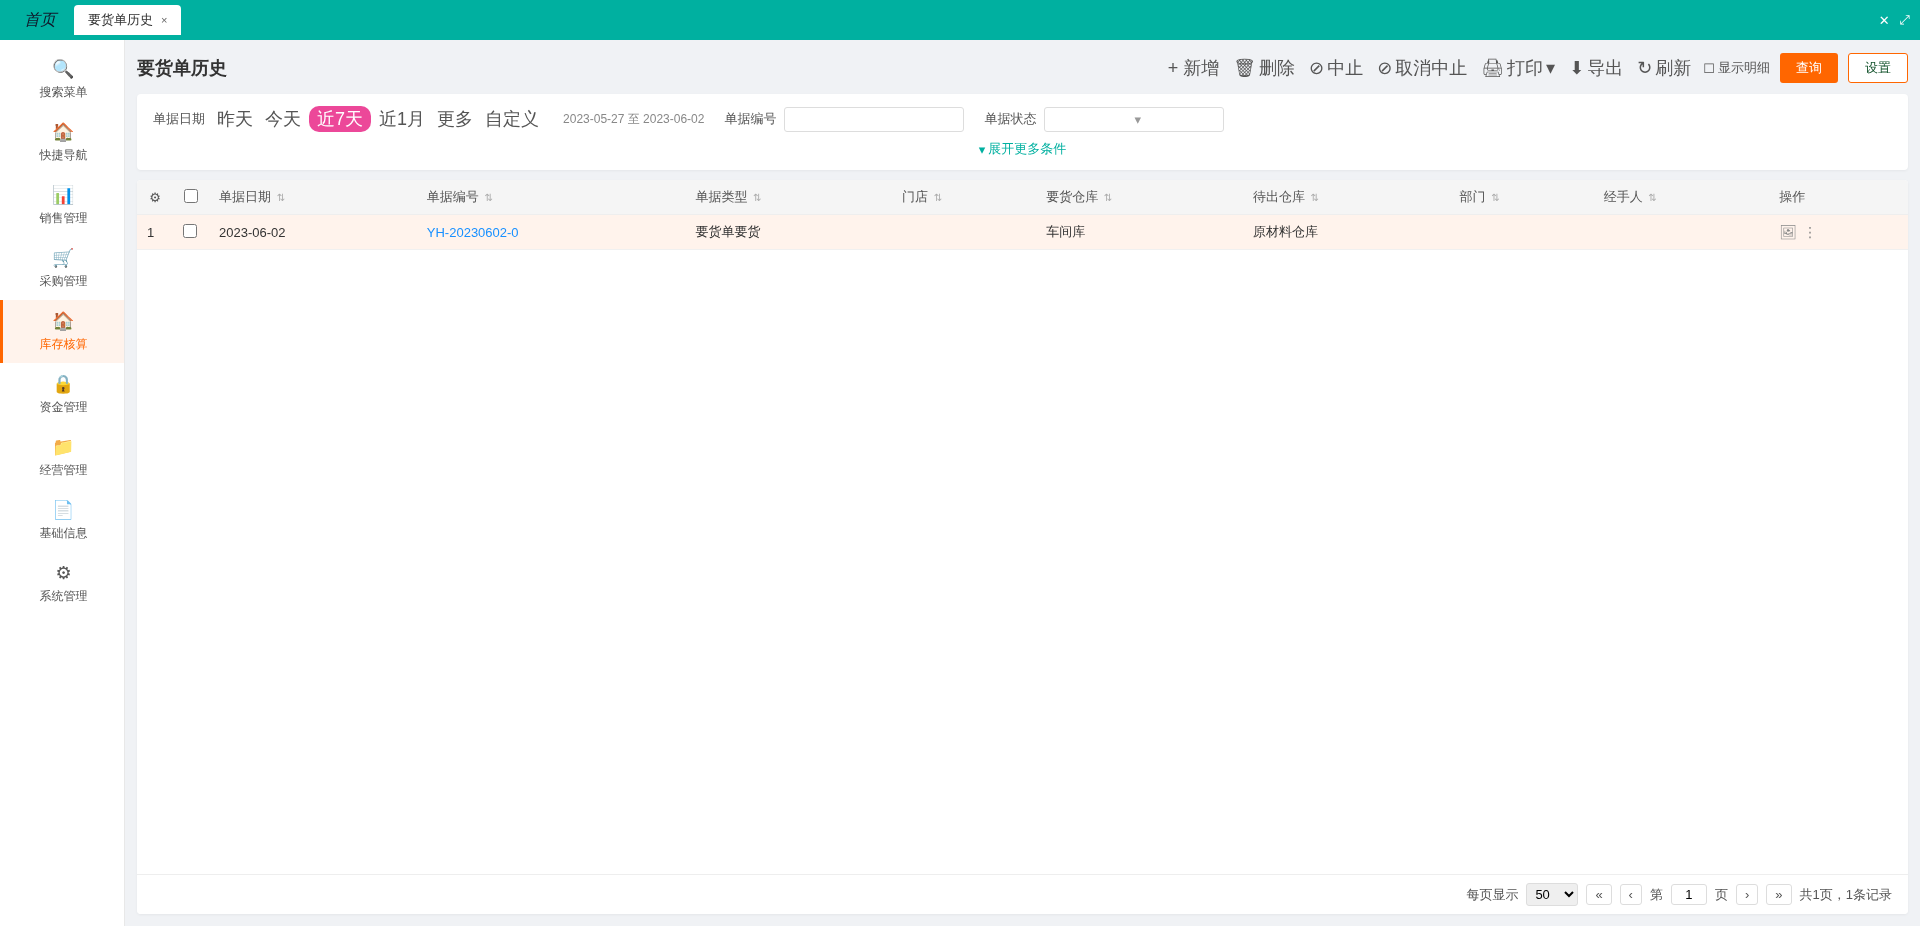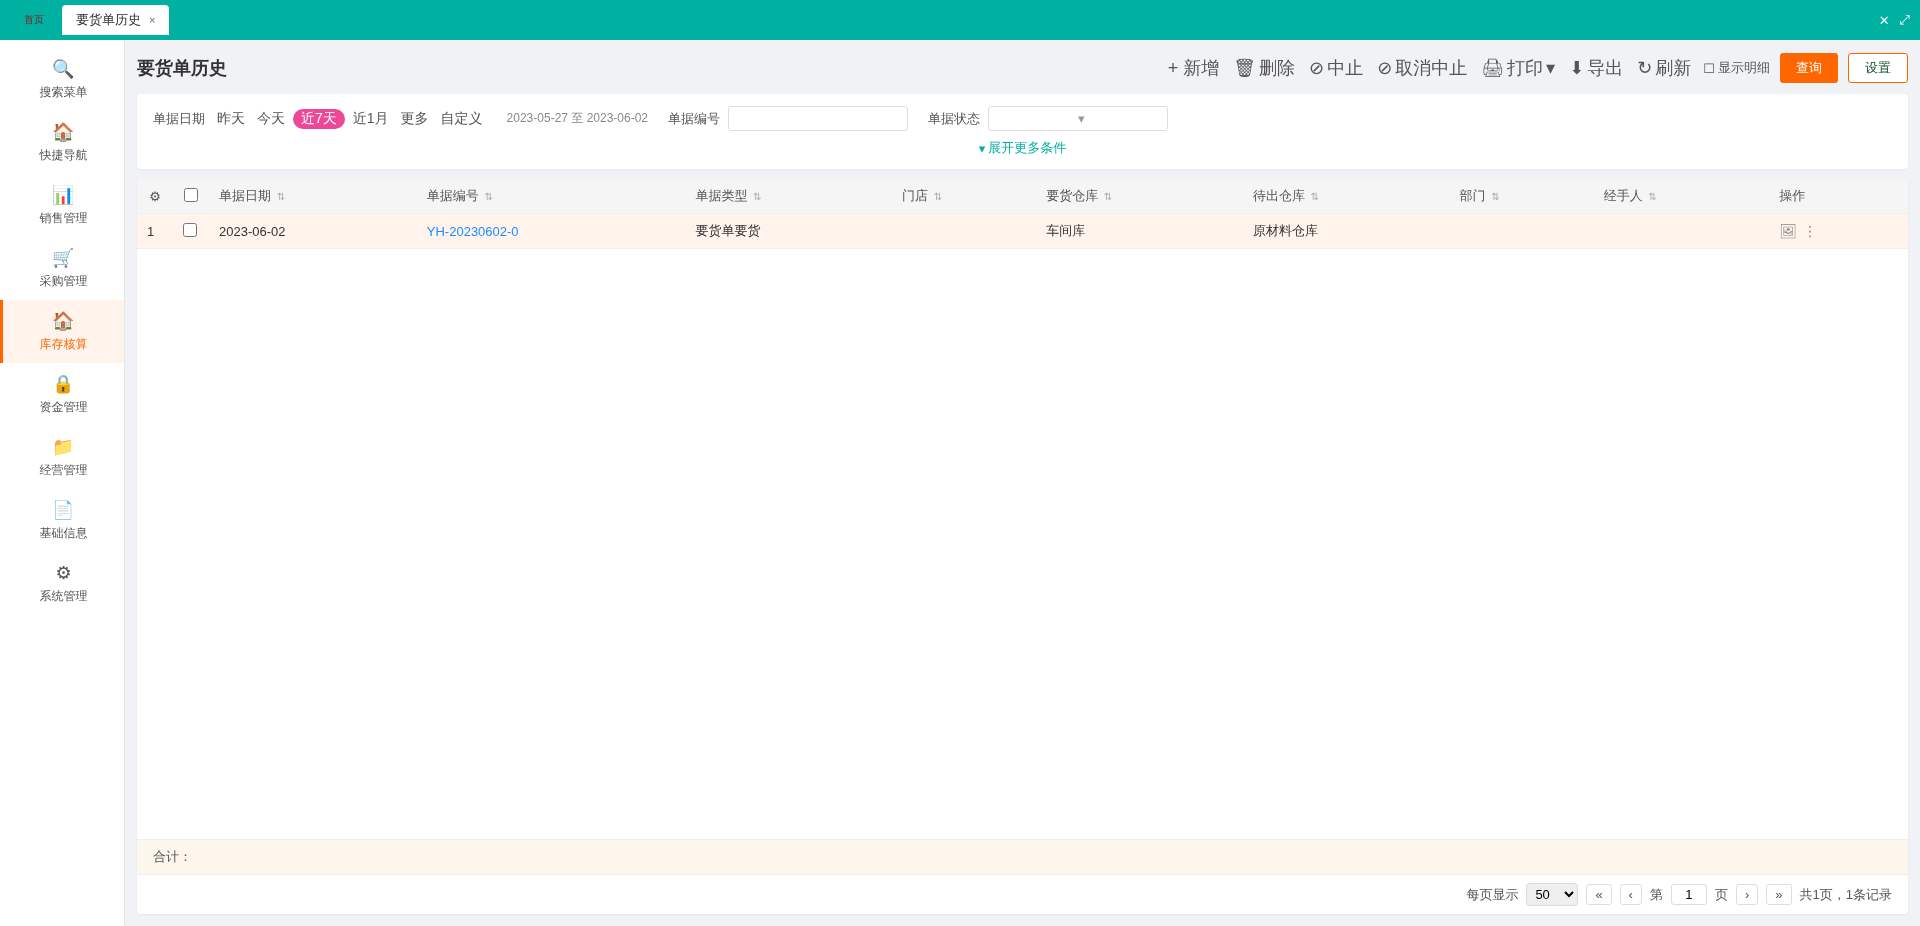--- a/index.html
+++ b/index.html
@@ -9,24 +9,25 @@
     .top-bar {
       background: #00b0a0;
       height: 40px;
       display: flex;
       align-items: center;
       padding: 0 10px;
       gap: 4px;
       flex-shrink: 0;
     }
     .tab-home {
-      color: #7f1d1d;
+      color: #0f172a;
       padding: 6px 14px;
       cursor: pointer;
-      font-size: 10px;
+      font-size: 16px;
+      font-style: italic;
     }
     .tab-active {
       background: #fff;
       color: #333;
       padding: 6px 14px;
       border-radius: 4px 4px 0 0;
       cursor: pointer;
       font-size: 13px;
       display: flex;
       align-items: center;
@@ -177,21 +178,21 @@
       font-size: 13px;
       white-space: nowrap;
     }
     .date-quick-btns {
       display: flex;
       gap: 4px;
       align-items: center;
     }
     .date-btn {
       color: #555;
-      font-size: 14px;
+      font-size: 18px;
       cursor: pointer;
       padding: 1px 4px;
     }
     .date-btn.active {
       background: #ec4899;
       color: #fff;
       border-radius: 10px;
       padding: 1px 8px;
     }
     .filter-input {
@@ -545,23 +546,20 @@
                 <div class="action-icons">
                   <span class="row-action-icon">🖼</span>
                   <span class="row-action-icon">⋮</span>
                 </div>
               </td>
             </tr>
           </tbody>
         </table>
       </div>
 
-      <div class="table-footer-summary">
-        <span>合计：</span>
-      </div>
 
       <div class="pagination-bar">
         <span>每页显示</span>
         <select class="page-size-select">
           <option>20</option>
           <option selected="">50</option>
           <option>100</option>
         </select>
         <button class="page-nav-btn">«</button>
         <button class="page-nav-btn">‹</button>

